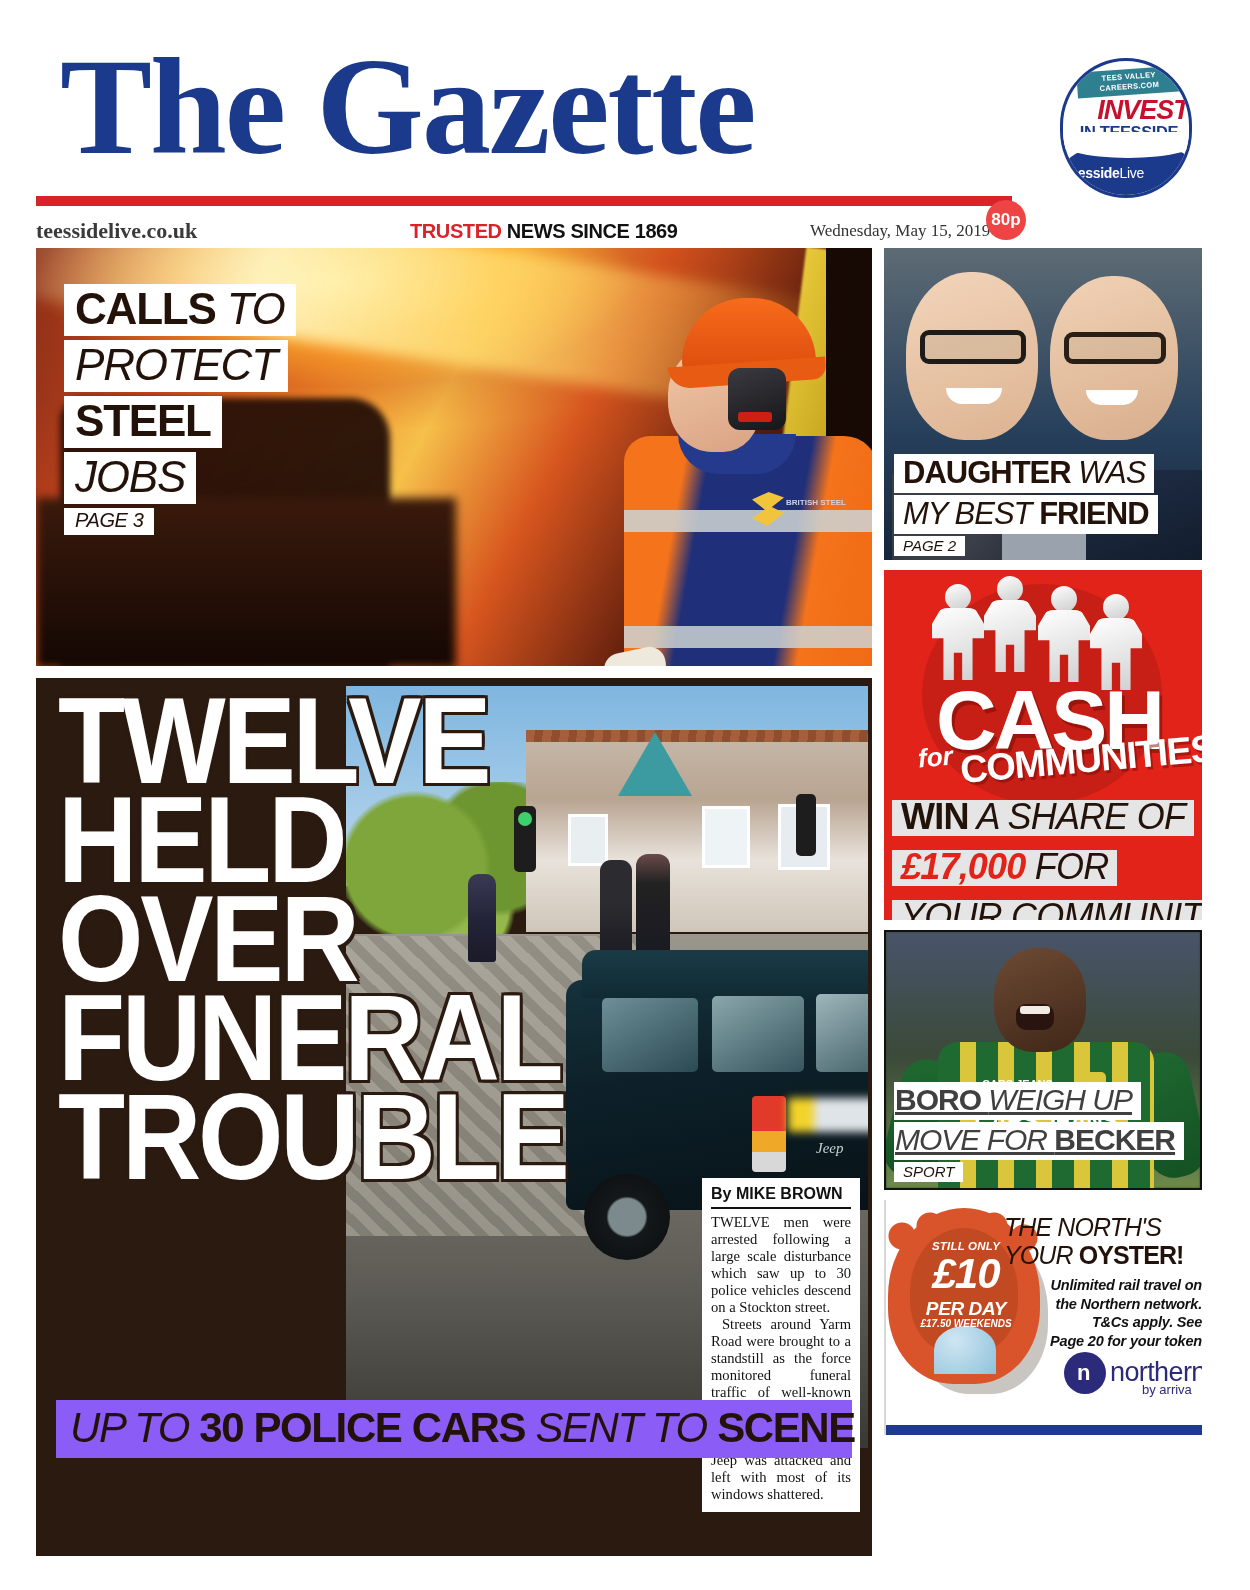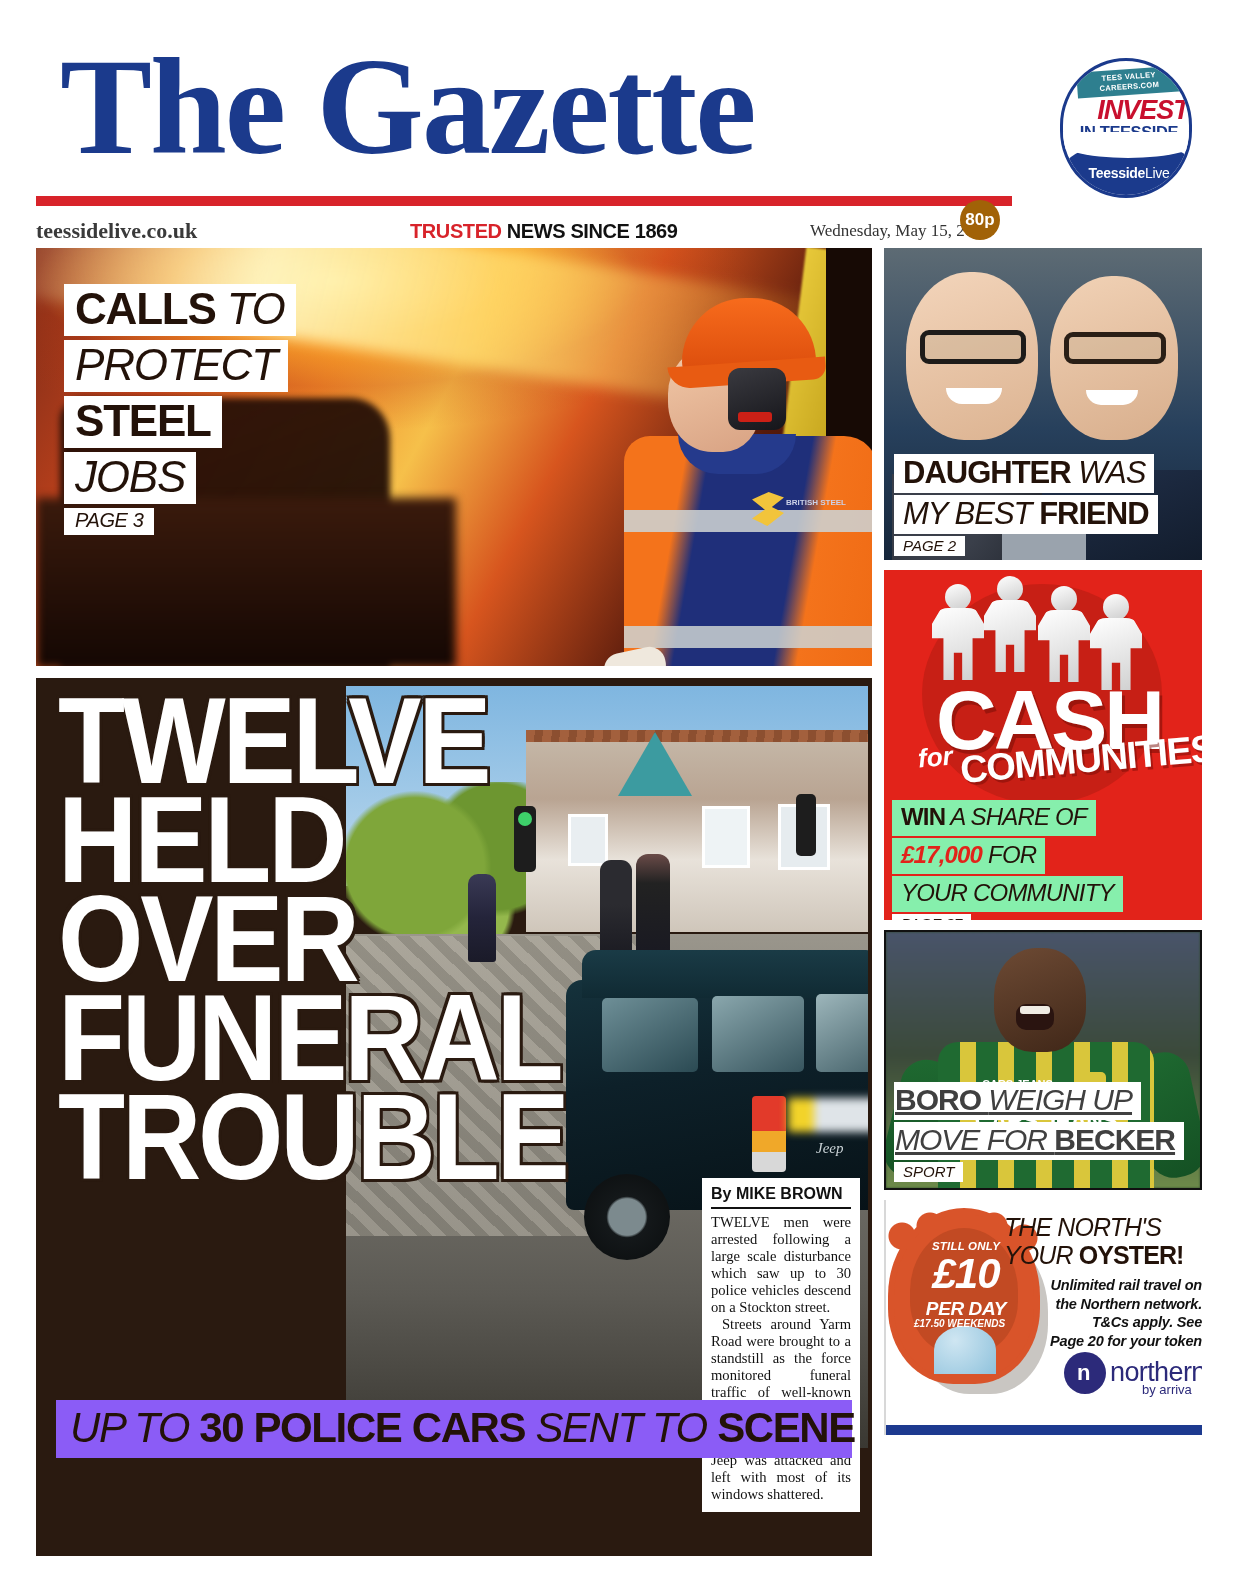--- a/index.html
+++ b/index.html
@@ -31,35 +31,35 @@
     text-align:center; padding-top:3px; letter-spacing:.3px;
   }
   .invest-word { position:absolute; left:0; top:34px; width:132px; text-align:center;
     color:#c8102e; font-size:27px; font-weight:800; font-style:italic; letter-spacing:-1px;padding-left:28px; }
   .invest-sub { position:absolute; left:0; top:62px; width:132px; text-align:center;
     color:#1b3a8c; font-size:16.5px; font-weight:800; letter-spacing:-.4px; }
   .invest-wave { position:absolute; left:-4px; top:80px; width:142px; height:62px; background:#1b3a8c;
     border-radius:60% 60% 0 0 / 70% 70% 0 0; }
   .invest-wave:before { content:""; position:absolute; left:-6px; top:-9px; width:150px; height:26px;
     background:#fff; border-radius:0 0 60% 60% / 0 0 90% 90%; }
-  .teessidelive-logo { position:absolute; left:0; bottom:14px; width:132px; text-align:center;
+  .teessidelive-logo { position:absolute; left:0; bottom:14px; width:132px; 
     color:#fff; font-size:14px; font-weight:700; letter-spacing:-.3px; z-index:3; }
   .teessidelive-logo .lt { font-weight:400; }
 
   .red-rule { position:absolute; left:36px; top:196px; width:976px; height:10px; background:#d8232a; }
   .infobar { position:absolute; left:0; top:208px; width:1250px; height:34px;margin-top:10px; }
   .site-url { position:absolute; left:36px; top:0; font-family:"Liberation Serif", serif;
     font-weight:700; font-size:22px; color:#3a3a3a; }
   .trusted { position:absolute; left:410px; top:2px; font-size:20px; font-weight:800;
     color:#111; letter-spacing:-.4px; }
   .trusted em { font-style:normal; color:#d8232a; }
   .date { position:absolute; left:810px; top:3px; font-family:"Liberation Serif", serif;
     font-size:17px; color:#333; }
-  .price-badge { position:absolute; left:960px; top:200px; width:40px; height:40px;
-    border-radius:50%; background:#a16207; color:#fff; font-size:17px; font-weight:800;
+  .price-badge { position:absolute; left:986px; top:200px; width:40px; height:40px;
+    border-radius:50%; background:#ef4444; color:#fff; font-size:17px; font-weight:800;
     text-align:center; line-height:40px; }
 
   
   .left-col { position:absolute; left:36px; top:248px; width:836px; }
   .right-col { position:absolute; left:884px; top:248px; width:318px; }
 
   
   .steel-box { position:relative; width:836px; height:418px; overflow:hidden; background:#3a1208; }
   .steel-bg {
     position:absolute; inset:0;
@@ -231,22 +231,22 @@
     clip-path:polygon(18% 0,82% 0,100% 22%,100% 42%,78% 42%,78% 100%,58% 100%,58% 62%,42% 62%,42% 100%,22% 100%,22% 42%,0 42%,0 22%); }
   .cash-word { position:absolute; left:20px; top:108px; width:290px; text-align:center;
     color:#fff; font-size:84px; font-weight:900; letter-spacing:-3px; line-height:84px;
     text-shadow:3px 4px 0 rgba(120,12,6,.55); }
   .cash-for { position:absolute; left:34px; top:172px; color:#fff; font-size:26px;
     font-weight:800; font-style:italic; transform:rotate(-5deg); }
   .cash-comm { position:absolute; left:76px; top:168px; color:#fff; font-size:38px;
     font-weight:900; letter-spacing:-1.4px; transform:rotate(-5deg);
     text-shadow:2px 3px 0 rgba(120,12,6,.5); }
   .cash-head { position:absolute; left:8px; top:230px; width:310px; }
-  .ch-line { display:inline-block; background:#86efac; padding:1px 9px 3px 9px; color:#231209;
-    font-size:24px; line-height:32px; letter-spacing:-.8px; white-space:nowrap; margin-bottom:2px;
+  .ch-line { display:inline-block; background:#e5e5e5; padding:1px 9px 3px 9px; color:#231209;
+    font-size:36px; line-height:32px; letter-spacing:-.8px; white-space:nowrap; margin-bottom:14px;
     font-style:italic; font-weight:300; }
   .ch-line b { font-weight:900; font-style:normal; }
   .ch-line .amt { font-weight:900; font-style:italic; color:#e2231a; }
   .ch-page { display:inline-block; background:#fff; padding:1px 9px 2px 9px;
     font-size:15px; font-style:italic; color:#231209; }
 
   
   .boro-box { position:relative; margin-top:10px; width:318px; height:260px; background:#2e4a2a; overflow:hidden; border:2px solid #111; }
   .b-bg { position:absolute; inset:0; background:linear-gradient(180deg,#49546a 0%,#3b4a3a 48%,#6d8a4a 100%); filter:blur(1px); }
   .b-head { position:absolute; left:108px; top:16px; width:92px; height:104px;
@@ -299,21 +299,21 @@
   .shell-inner { position:absolute; left:16px; top:14px; width:108px; height:126px;
     background:#c24a23; border-radius:50% 50% 42% 42%; }
   .pearl { position:absolute; left:40px; top:112px; width:62px; height:48px;
     background:radial-gradient(circle at 34% 30%,#cfe6f2,#8fc2dc); border-radius:50% 50% 0 0; }
   .s-still { position:absolute; left:26px; top:26px; width:92px; text-align:center;
     color:#fff; font-size:11.5px; font-weight:800; font-style:italic; letter-spacing:.2px; }
   .s-ten { position:absolute; left:20px; top:36px; width:104px; text-align:center;
     color:#fff; font-size:42px; font-weight:900; font-style:italic; letter-spacing:-1px; }
   .s-per { position:absolute; left:22px; top:84px; width:100px; text-align:center;
     color:#fff; font-size:19px; font-weight:900; font-style:italic; letter-spacing:-.4px; }
-  .s-wk { position:absolute; left:20px; top:104px; width:104px; 
+  .s-wk { position:absolute; left:20px; top:104px; width:104px; text-align:center;
     color:#fff; font-size:10px; font-weight:800; font-style:italic; }
   .north-logo { position:absolute; left:178px; top:152px; width:132px; height:42px; }
   .nl-circle { position:absolute; left:0; top:0; width:42px; height:42px; border-radius:50%; background:#2c2a7a; }
   .nl-n { position:absolute; left:13px; top:10px; color:#fff; font-size:22px; font-weight:700; line-height:22px; }
   .nl-word { position:absolute; left:46px; top:5px; color:#2c2a7a; font-size:27px;
     font-weight:400; letter-spacing:-.6px; }
   .nl-by { position:absolute; left:78px; top:30px; color:#2c2a7a; font-size:13px; }
   .blue-bar { position:absolute; left:0; bottom:0; width:318px; height:10px; background:#1d3a8f; }
 </style>
 </head>

